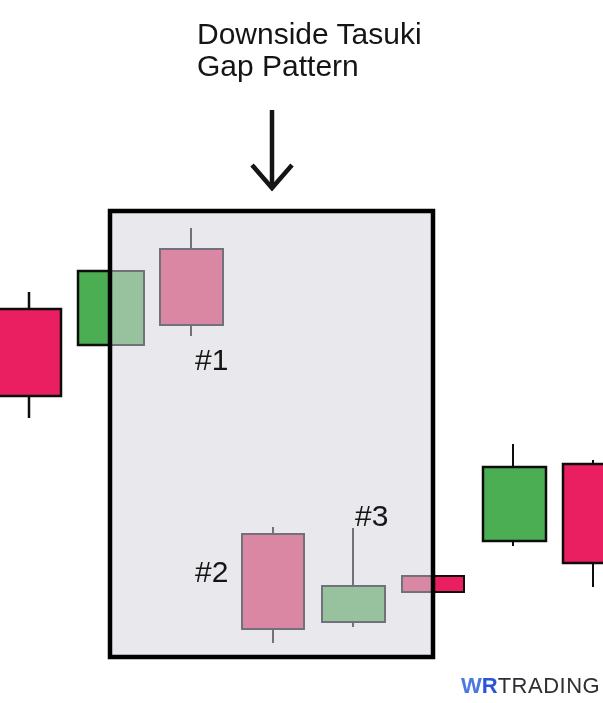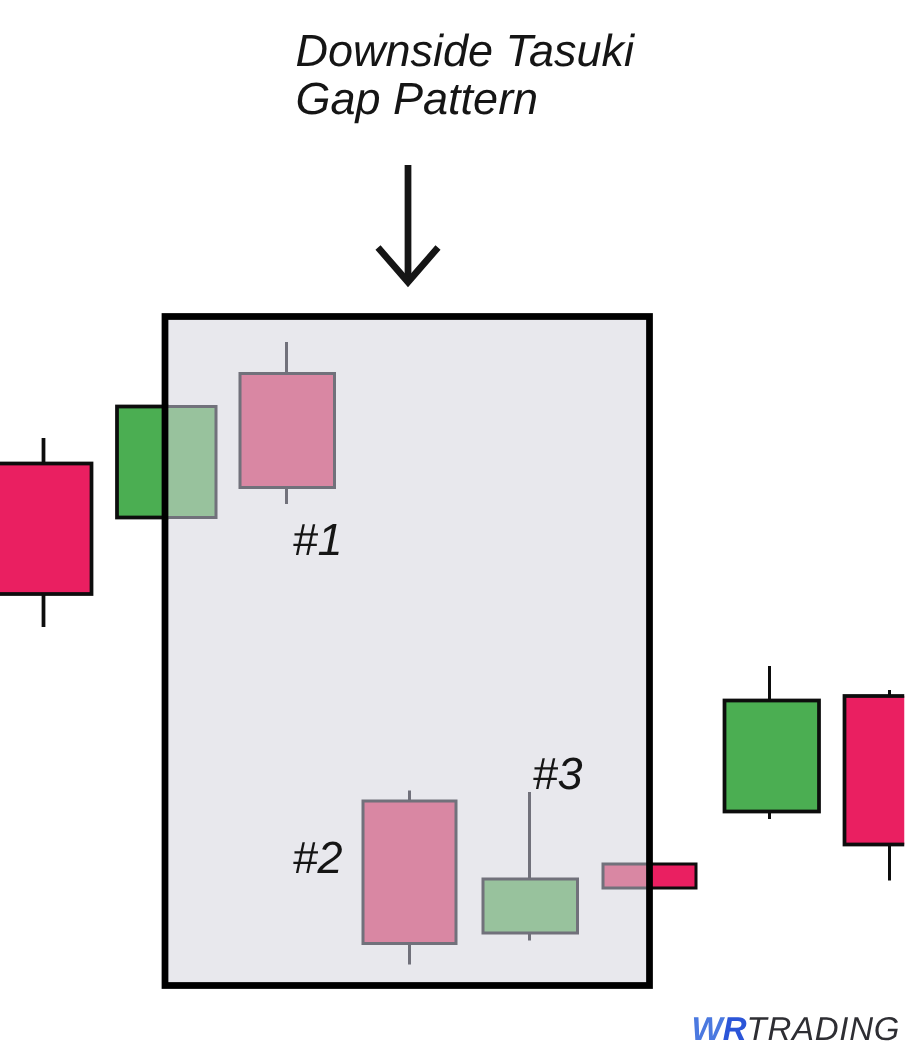--- a/index.html
+++ b/index.html
@@ -8,21 +8,20 @@
     background: #ffffff;
     width: 603px;
     height: 703px;
     overflow: hidden;
   }
   .stage {
     position: relative;
     width: 603px;
     height: 703px;
     background: #ffffff;
-    font-style: italic;
   }
   svg { display: block; }
   text {
     font-family: "Liberation Sans", "DejaVu Sans", sans-serif;
     fill: #151515;
   }
   .title-text   { font-size: 30px; }
   .candle-label { font-size: 30px; }
   .logo-text    { font-size: 22px; font-weight: 700; }
   .logo-rest    { font-weight: 400; letter-spacing: 0.5px; }

